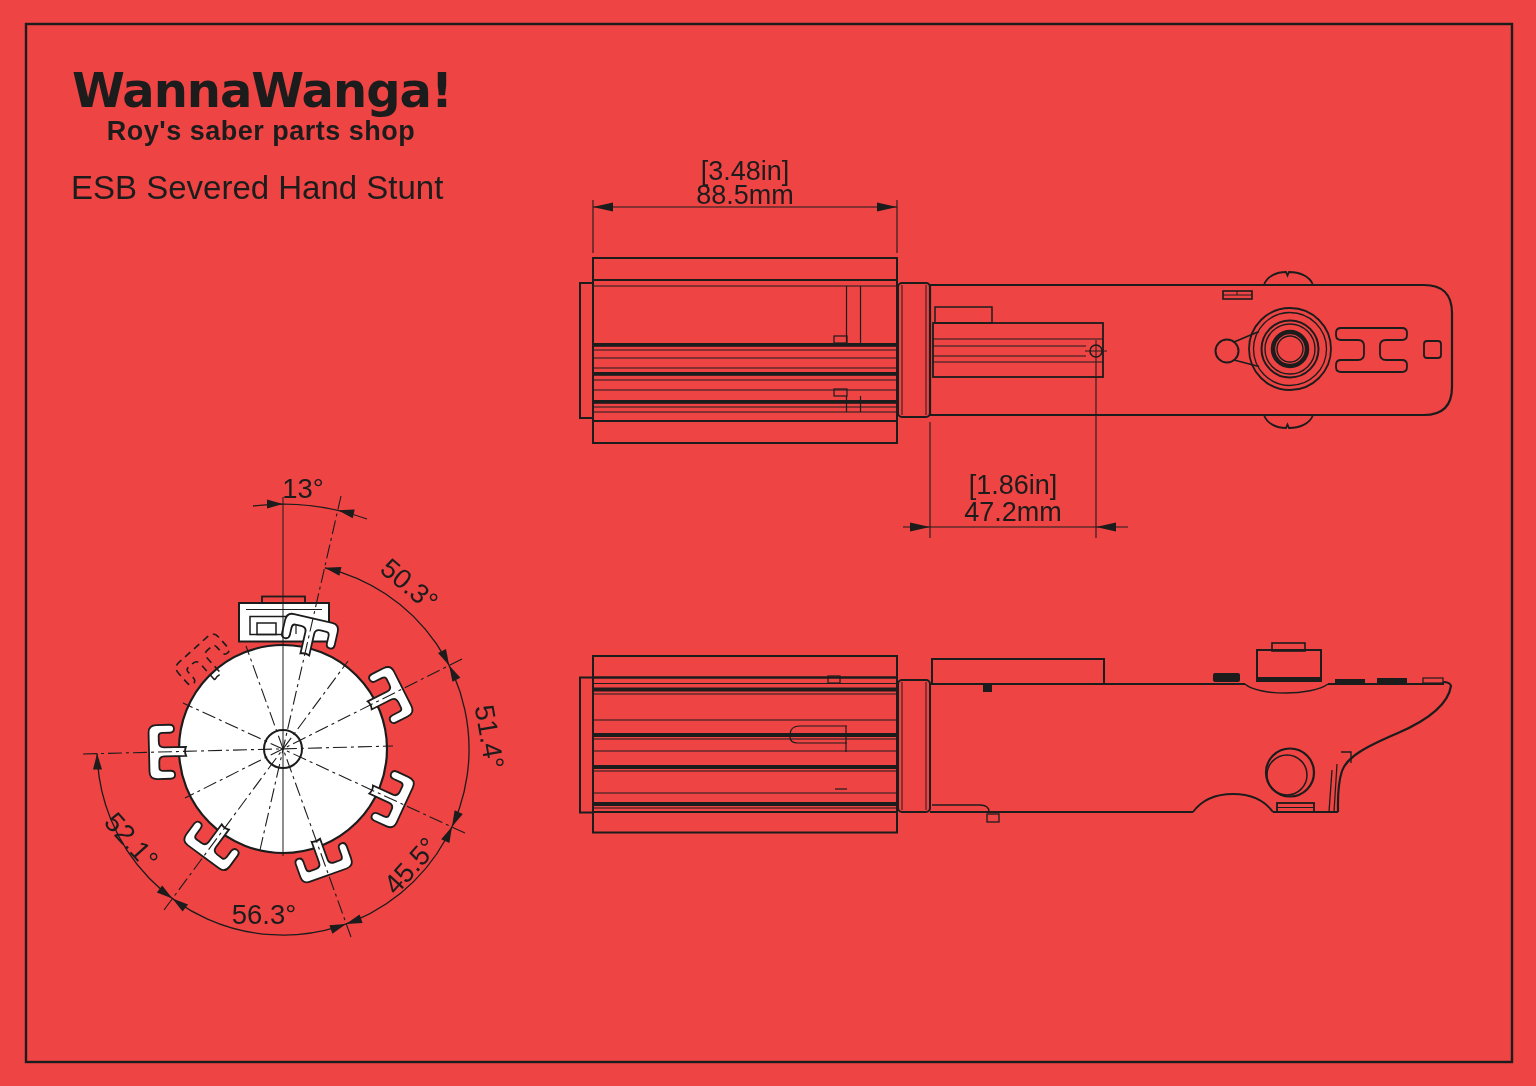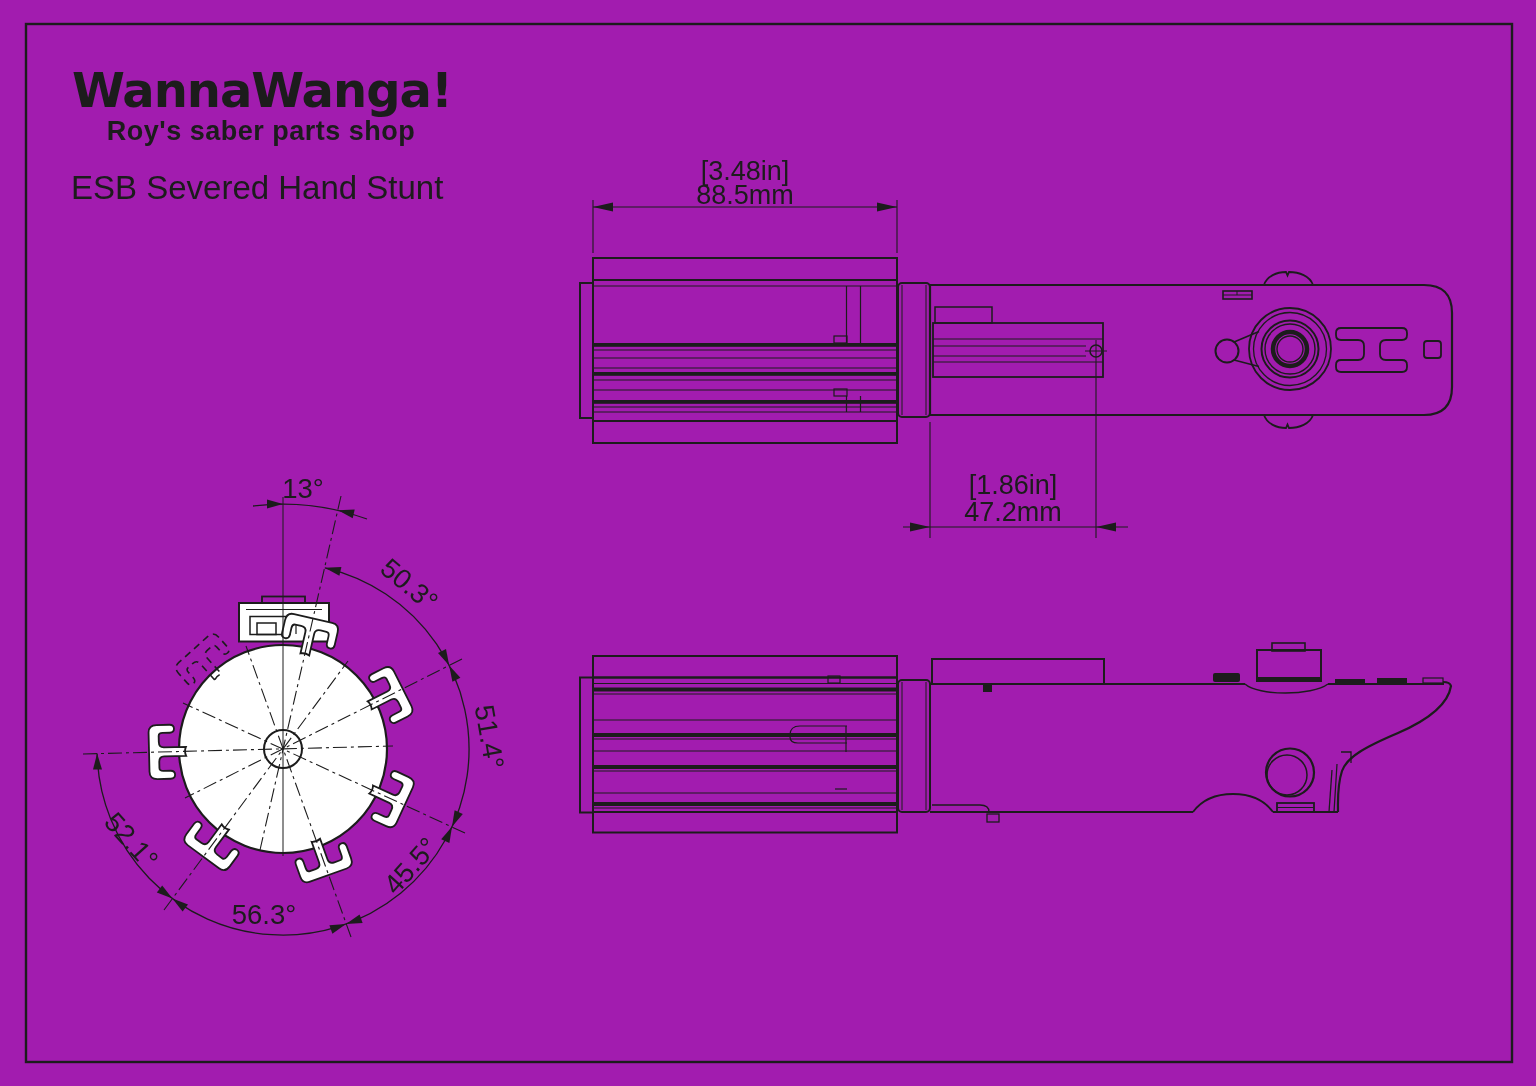--- a/index.html
+++ b/index.html
@@ -1,16 +1,16 @@
 <!DOCTYPE html>
 <html><head>
 <meta charset="utf-8">
 <style>
   html,body{margin:0;padding:0;background:#fff;}
-  .page{position:relative;width:1536px;height:1086px;background:#a21caf;overflow:hidden;
+  .page{position:relative;width:1536px;height:1086px;background:#ef4444;overflow:hidden;
         font-family:"Liberation Sans","DejaVu Sans",sans-serif;}
   svg{position:absolute;left:0;top:0;}
   svg text{fill:#1c1c1c;}
   .logo-t{font-family:"DejaVu Sans","Liberation Sans",sans-serif;font-weight:800;font-size:48px;letter-spacing:-1px;}
   .tag-t{font-weight:600;font-size:27px;letter-spacing:.5px;}
   .title-t{font-weight:400;font-size:33px;}
   .dim-t{font-weight:400;font-size:27px;}
   .ang-t{font-weight:400;font-size:27.5px;}
   .ln{stroke:#1c1c1c;fill:none;}
   .fill-ink{fill:#1c1c1c;stroke:none;}

